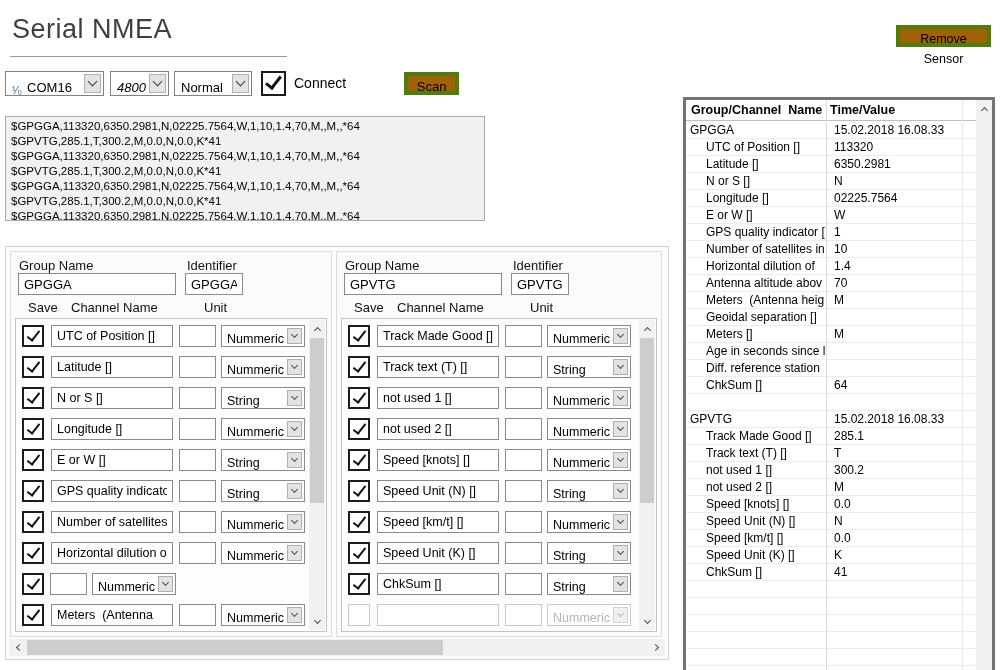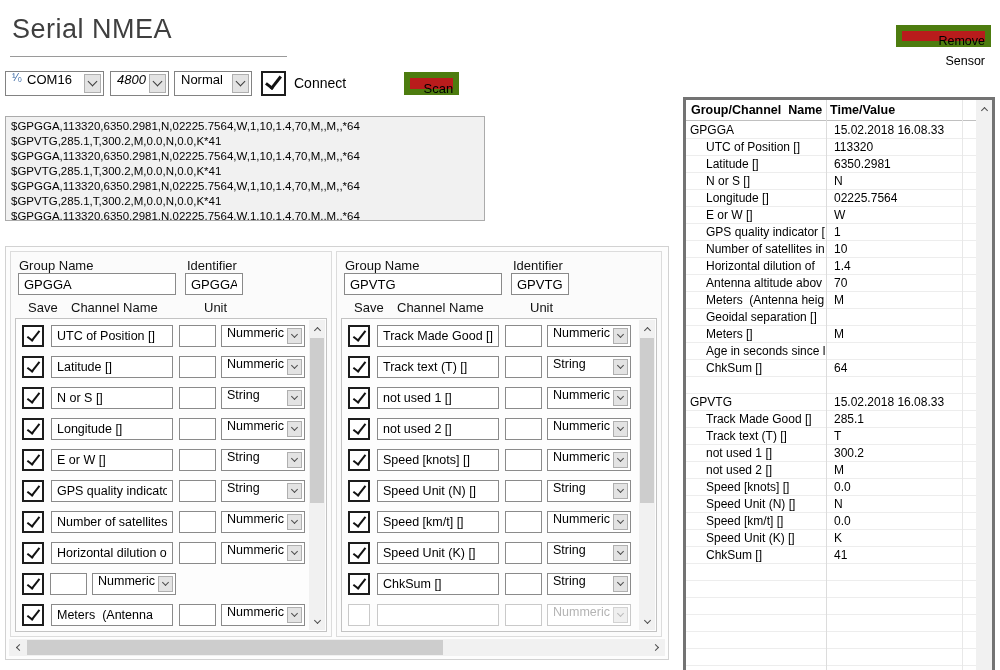--- a/index.html
+++ b/index.html
@@ -3,26 +3,26 @@
 <meta charset="utf-8">
 <style>
   * { margin:0; padding:0; box-sizing:border-box; }
   html,body { width:1000px; height:670px; background:#fff; overflow:hidden;
     font-family:"Liberation Sans","DejaVu Sans",sans-serif; color:#000; }
   body { position:relative; }
 
   
   .app-title { position:absolute; left:12px; top:14px; font-size:27px; font-weight:normal; color:#3f3f3f; letter-spacing:.5px; }
   .title-underline { position:absolute; left:10px; top:56px; width:277px; height:1px; background:#9a9a9a; }
-  .btn { background:#b91c1c; border:6px solid #4d7c0f; font-size:12.5px; text-align:right; cursor:default; }
+  .btn { background:#a16207; border:4px solid #4d7c0f; font-size:12.5px; text-align:center; cursor:default; }
   .remove-sensor { position:absolute; right:9px; top:25px; width:95px; height:22px; line-height:20px; }
 
   
   .toolbar { position:absolute; left:5px; top:70px; height:26px; display:flex; align-items:center; }
-  .combo { position:relative; background:#fff; border:1px solid #828282; height:25px; display:flex; align-items:flex-start; padding:0 22px 0 6px; font-size:13px; }
+  .combo { position:relative; background:#fff; border:1px solid #828282; height:25px; display:flex; align-items:flex-end; padding:0 22px 0 6px; font-size:13px; }
   .combo .arrow-btn { position:absolute; right:2px; top:2px; bottom:2px; width:17px; background:#e3e3e3; border:1px solid #afafaf; display:flex; align-items:center; justify-content:center; }
   .chev { display:inline-block; border-style:solid; border-color:#3c3c3c; border-width:0 1.6px 1.6px 0; width:7px; height:7px; }
   .chev.down { transform:rotate(45deg); margin-top:-4px; }
   .chev.up   { transform:rotate(-135deg); margin-bottom:-4px; }
   .chev.left { transform:rotate(135deg); margin-right:-3px; }
   .chev.right{ transform:rotate(-45deg); margin-left:-3px; }
   .chev.sm { width:5px; height:5px; border-color:#4d4d4d; }
   .io-icon { color:#2e5f9e; font-size:11px; margin-right:5px; line-height:10px; }
   .combo.port { width:99px; } .combo.baud { width:59px; margin-left:6px;font-style:italic; } .combo.mode { width:78px; margin-left:5px; }
   .checkbox { background:#fff; border:2px solid #1c1c1c; display:flex; align-items:center; justify-content:center; }
@@ -500,20 +500,24 @@
   </div>
       <div class="t-row">
     <span class="cell name indent">Meters []</span>
     <span class="cell val">M</span>
   </div>
       <div class="t-row">
     <span class="cell name indent">Age in seconds since l</span>
     <span class="cell val"></span>
   </div>
       <div class="t-row">
+    <span class="cell name indent">Diff. reference station</span>
+    <span class="cell val"></span>
+  </div>
+      <div class="t-row">
     <span class="cell name indent">ChkSum []</span>
     <span class="cell val">64</span>
   </div>
       <div class="t-row">
     <span class="cell name"></span>
     <span class="cell val"></span>
   </div>
       <div class="t-row">
     <span class="cell name">GPVTG</span>
     <span class="cell val">15.02.2018 16.08.33</span>

